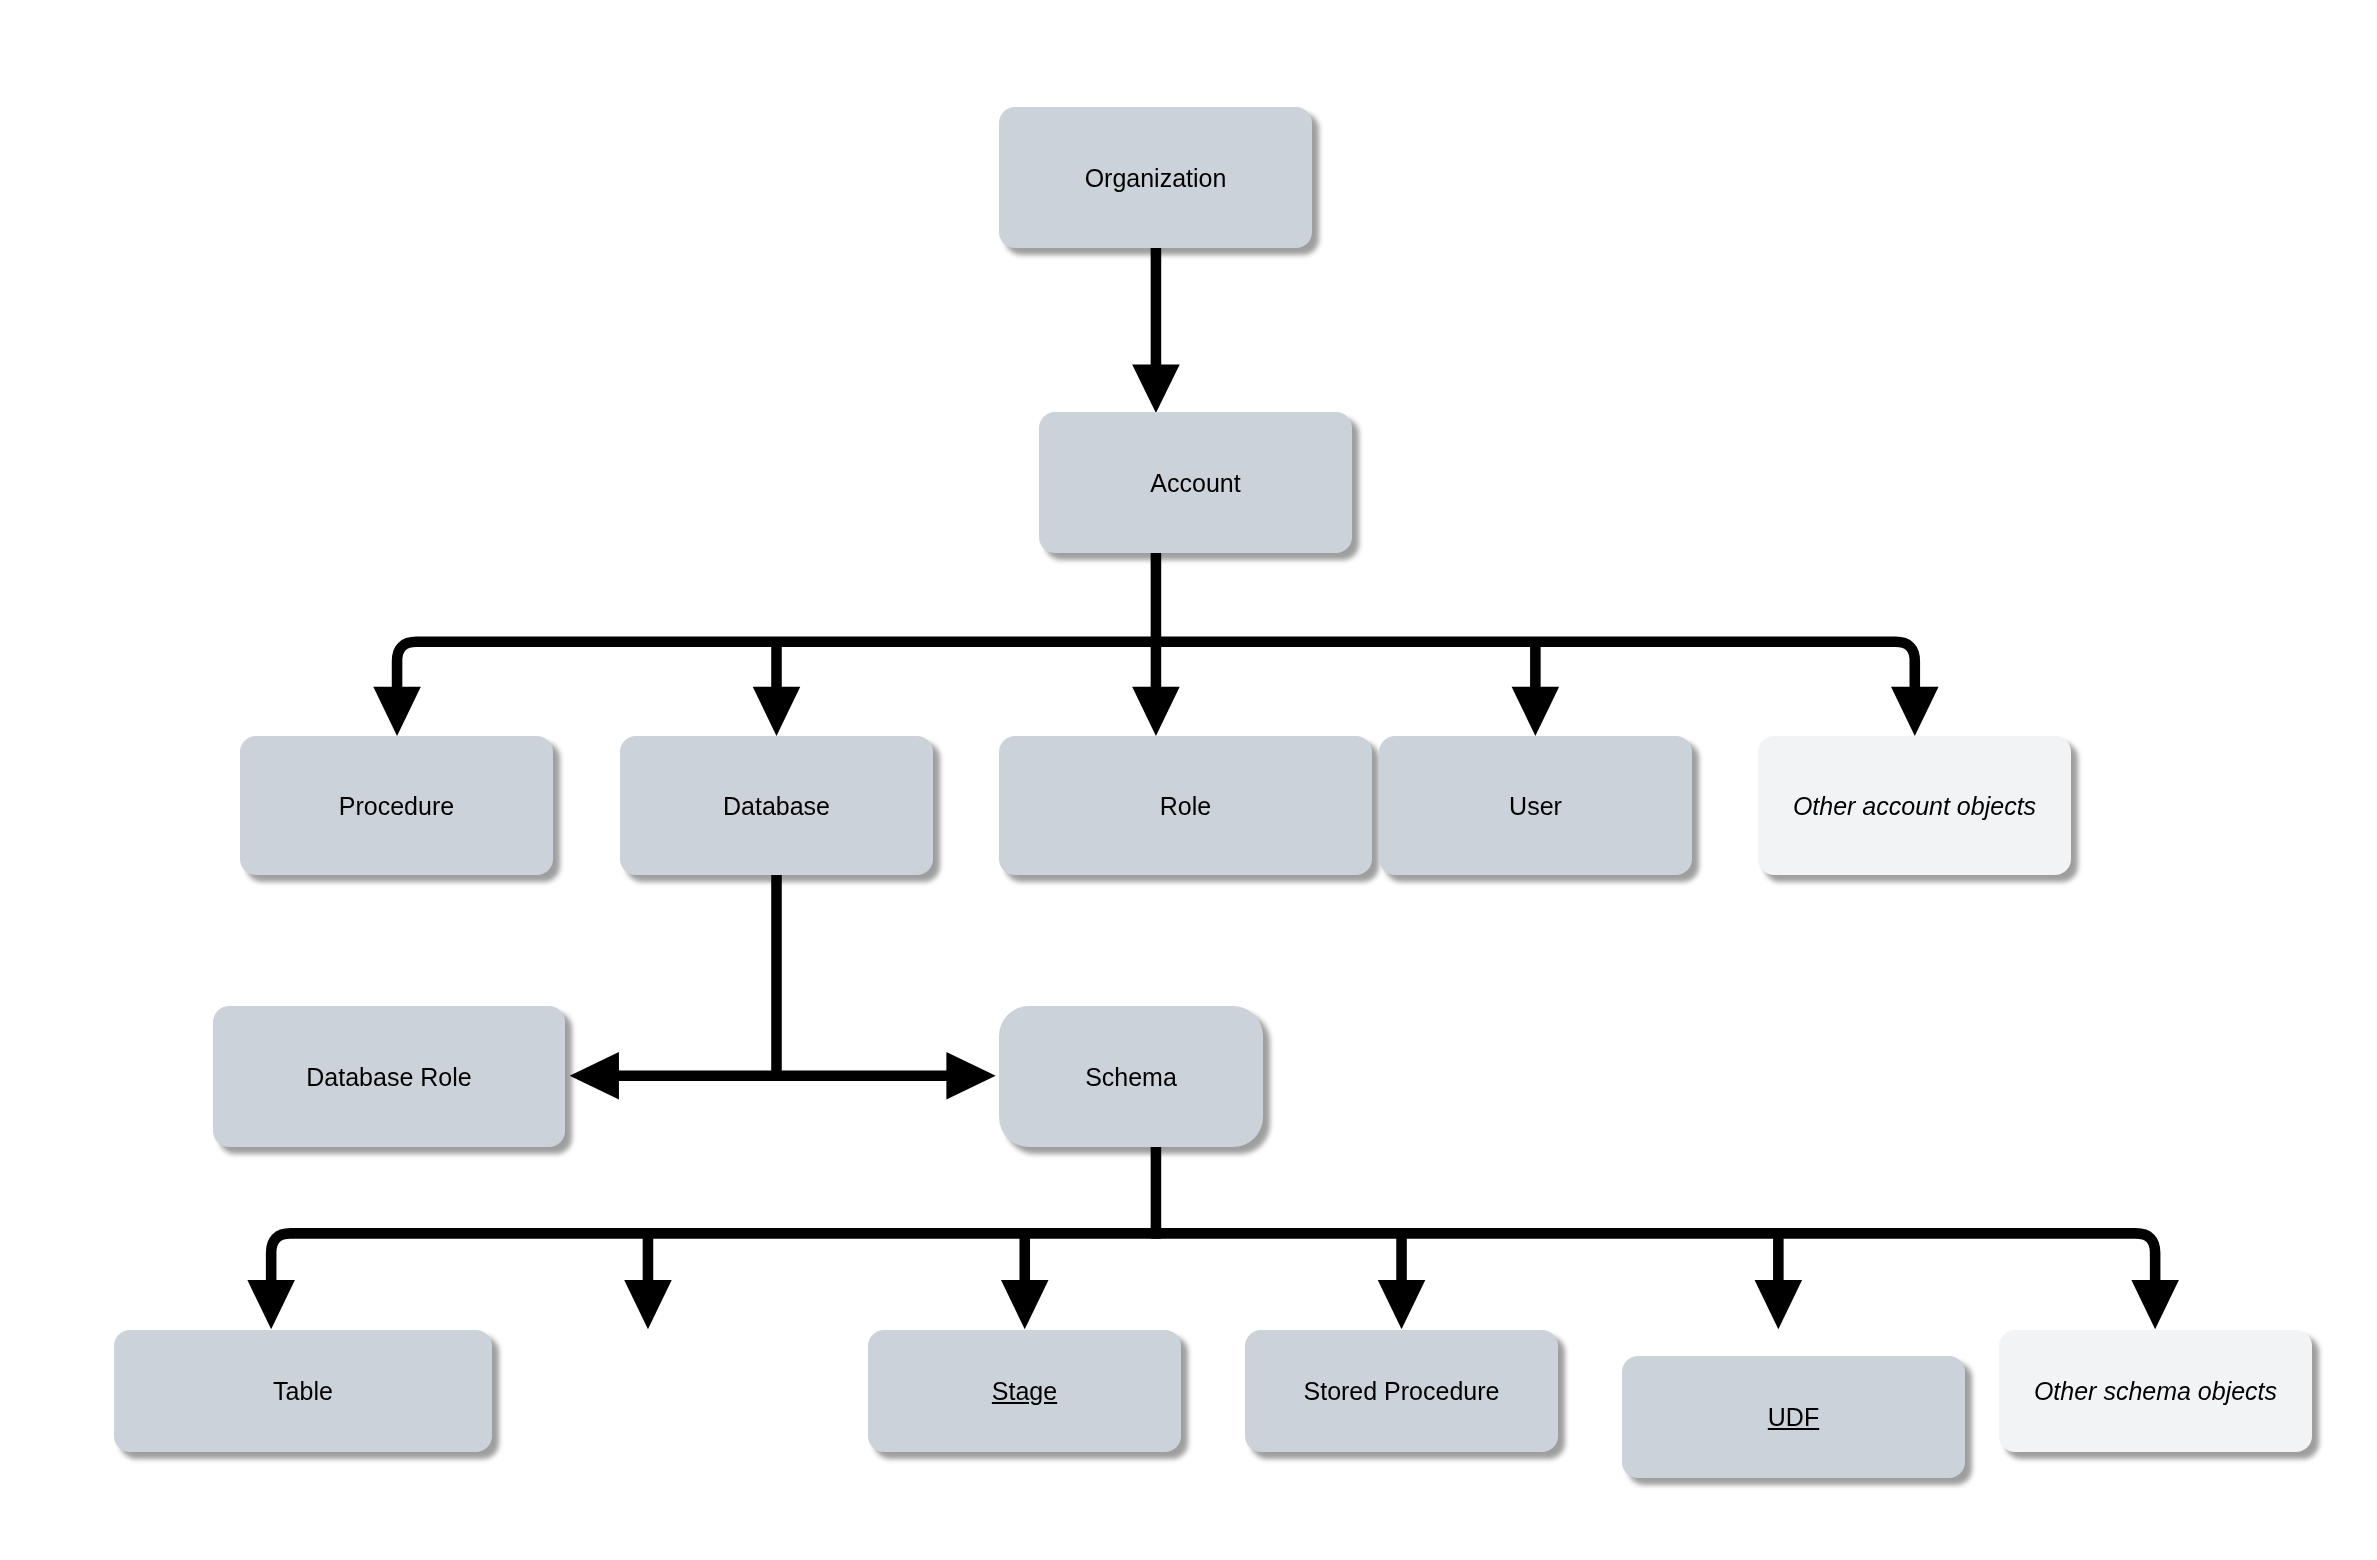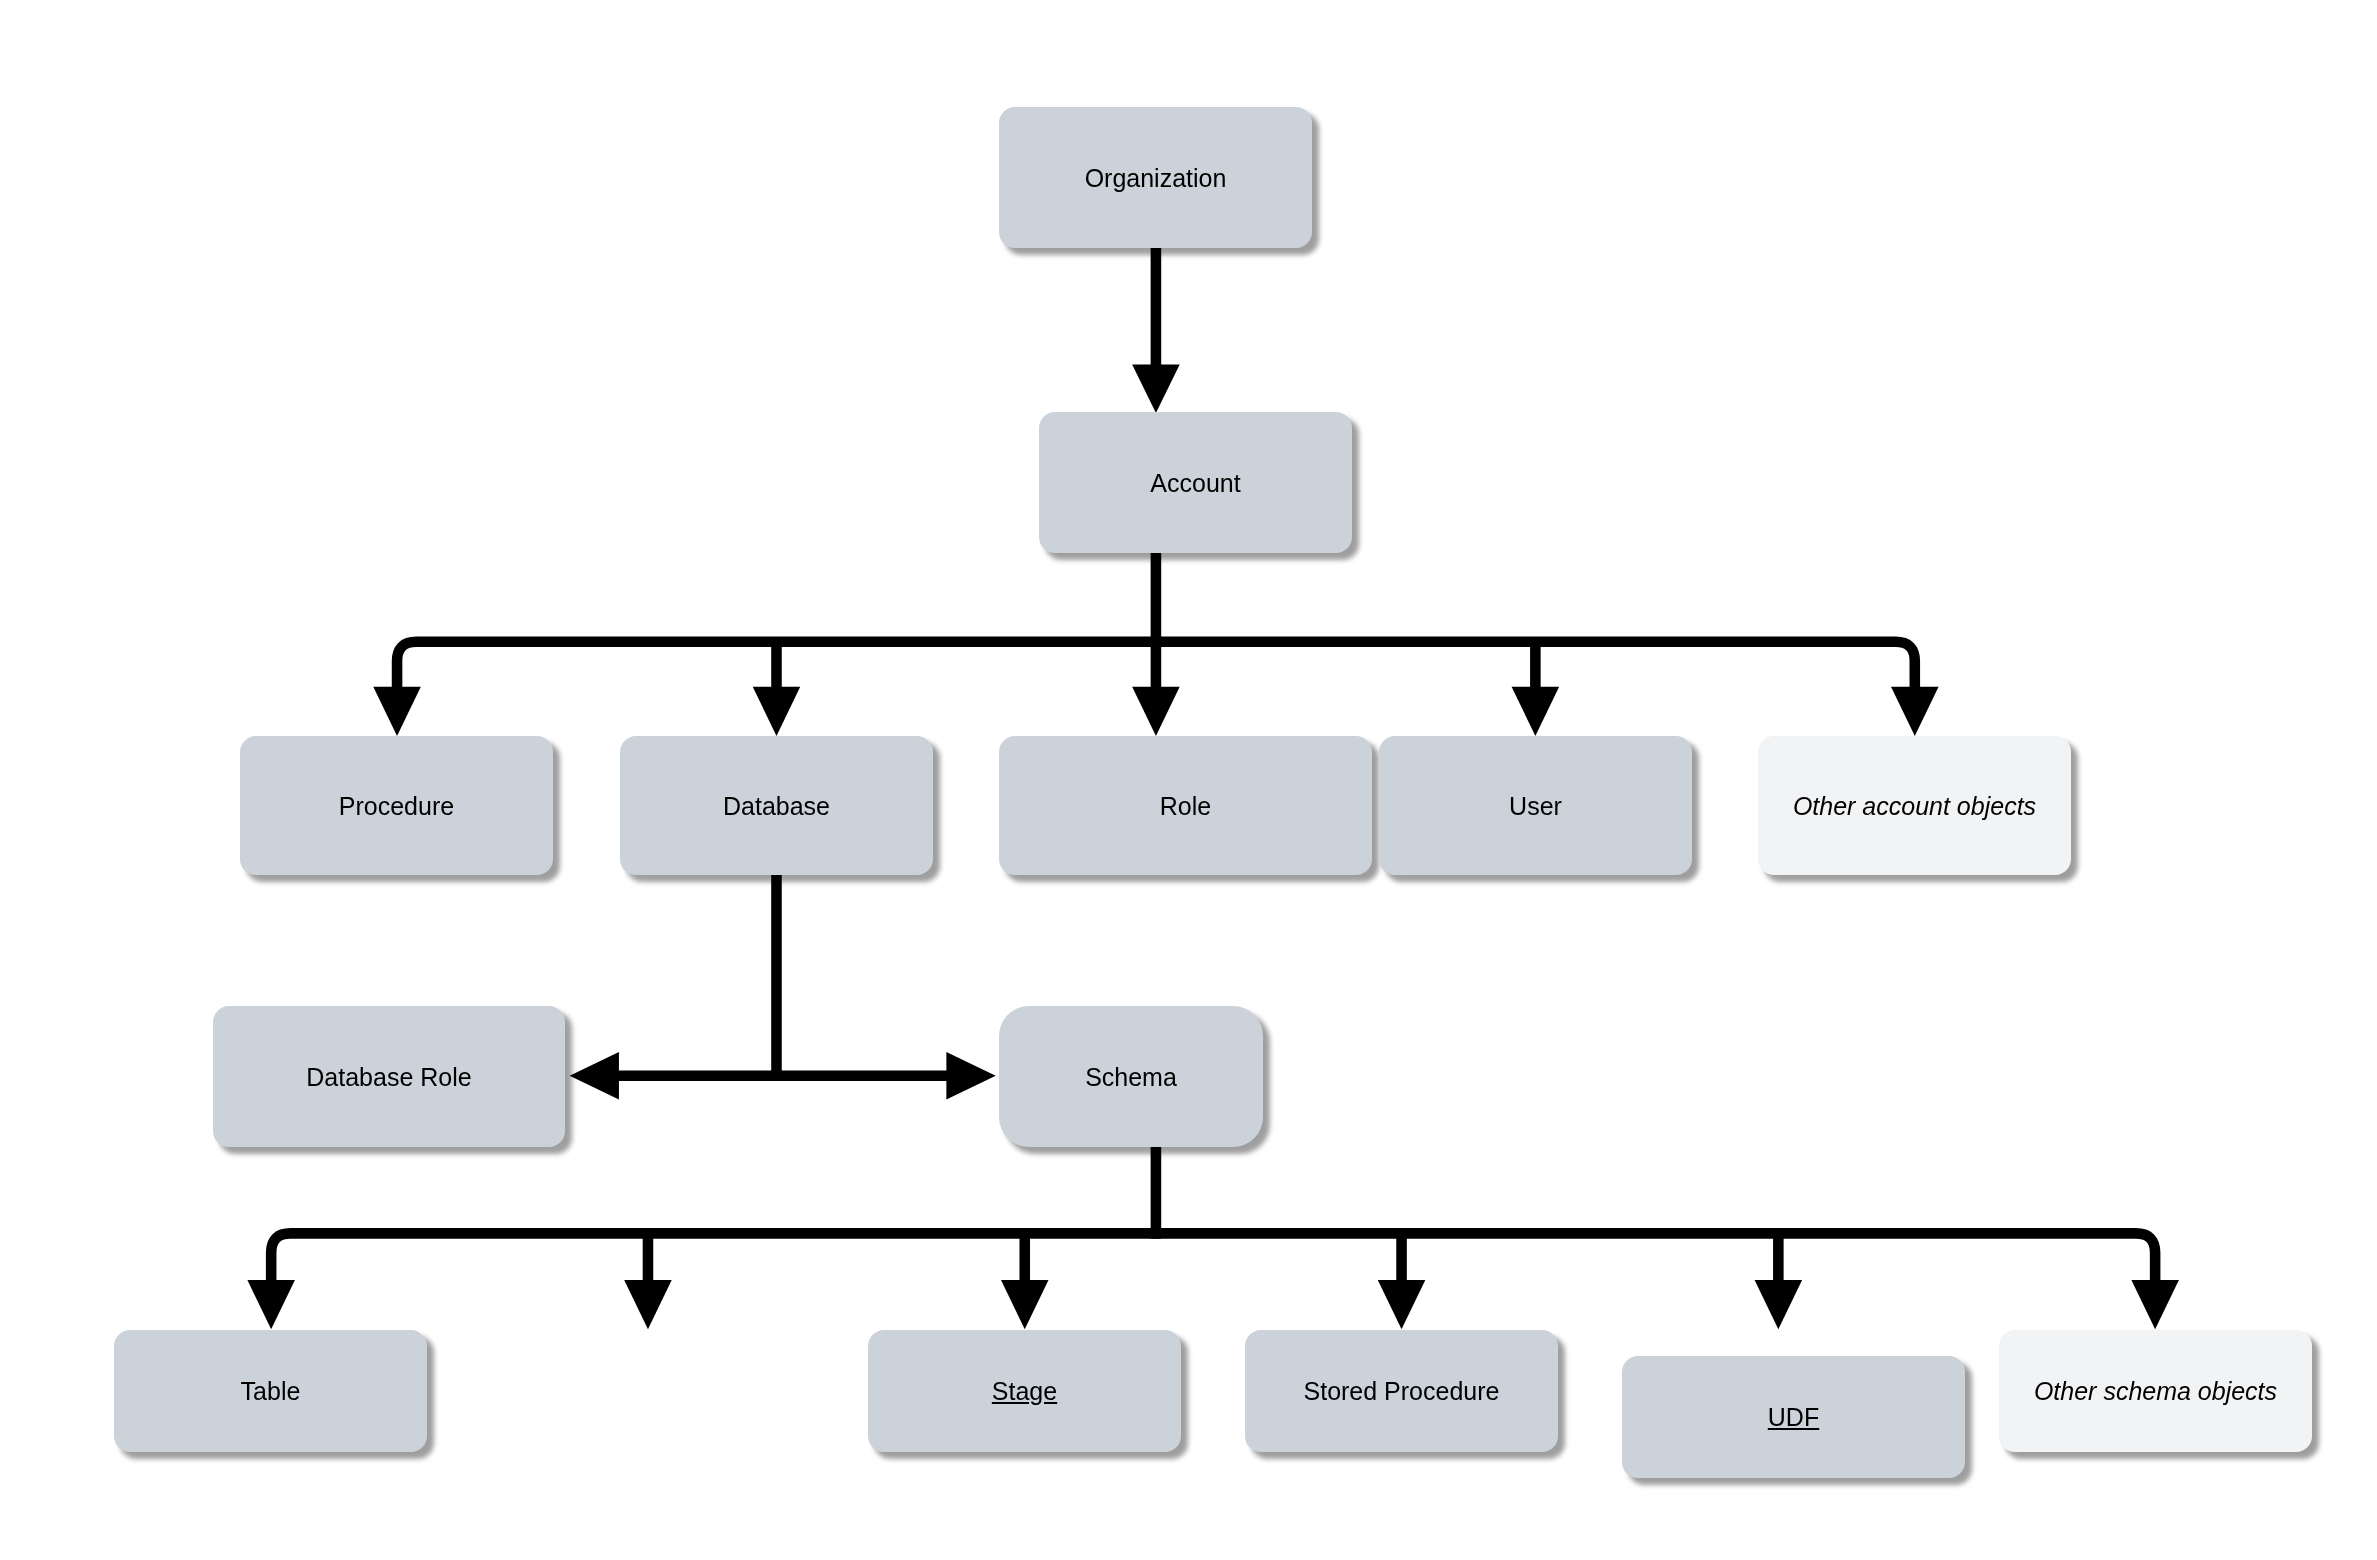--- a/index.html
+++ b/index.html
@@ -107,20 +107,20 @@
 
   <div class="node" style="left:240px; top:736px; width:313px; height:139px;">Procedure</div>
   <div class="node" style="left:620px; top:736px; width:313px; height:139px;">Database</div>
   <div class="node" style="left:999px; top:736px; width:373px; height:139px;">Role</div>
   <div class="node" style="left:1379px; top:736px; width:313px; height:139px;">User</div>
   <div class="node node--other" style="left:1758px; top:736px; width:313px; height:139px;">Other account objects</div>
 
   <div class="node" style="left:213px; top:1006px; width:352px; height:141px;">Database Role</div>
   <div class="node" style="left:999px; top:1006px; width:264px; height:141px;border-radius:30px;">Schema</div>
 
-  <div class="node" style="left:114px; top:1330px; width:313px; height:122px;">Table</div>
+  <div class="node" style="left:114px; top:1330px; width:378px; height:122px;">Table</div>
   <div class="node" style="left:868px; top:1330px; width:313px; height:122px;text-decoration:underline;">Stage</div>
   <div class="node" style="left:1245px; top:1330px; width:313px; height:122px;">Stored Procedure</div>
   <div class="node" style="left:1622px; top:1356px; width:343px; height:122px;text-decoration:underline;">UDF</div>
   <div class="node node--other" style="left:1999px; top:1330px; width:313px; height:122px;">Other schema objects</div>
 
 </div>
 
 
 </body></html>

